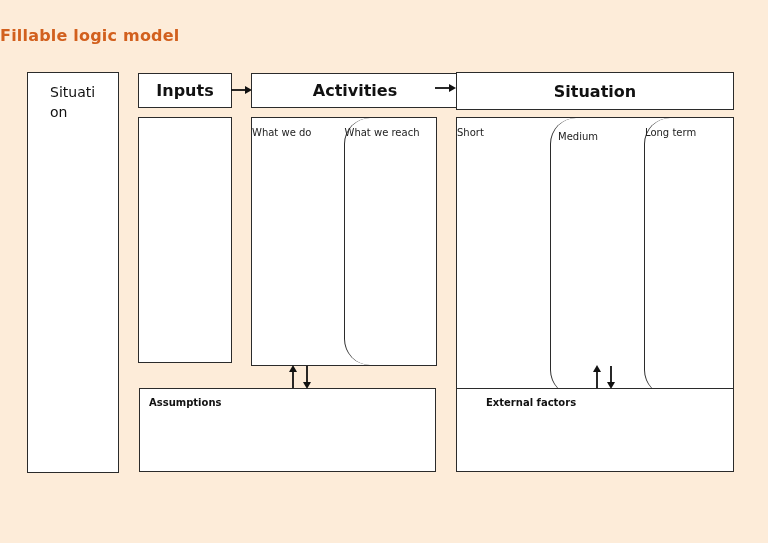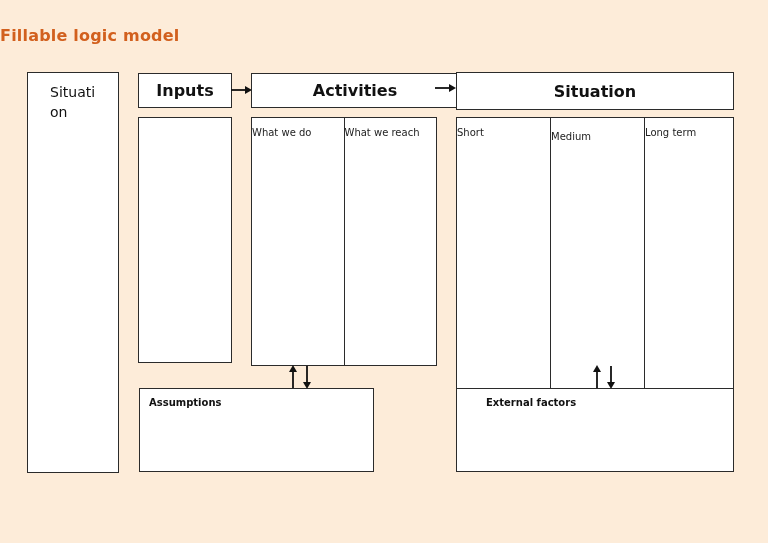--- a/index.html
+++ b/index.html
@@ -37,25 +37,25 @@
   .activities-hdr{left:251px;top:73px;width:208px;height:35px;}
   .outcomes-hdr{left:456px;top:72px;width:278px;height:38px;}
   .inputs-field{left:138px;top:117px;width:94px;height:246px;}
   .activities-cols{left:251px;top:117px;width:186px;height:249px;}
   .outcomes-cols{left:456px;top:117px;width:278px;height:280px;}
   .cols{display:flex;height:100%;}
   .cell{
     flex:1;text-align:left;padding-top:9px;
     font-size:10px;color:#222;box-sizing:border-box;
   }
-  .cell + .cell{border-left:1.5px solid var(--border,#2b2b2b);}
+  .cell + .cell{border-left:1.5px solid var(--border,#2b2b2b);border-radius:26px;}
   .cell.lower{padding-top:13px;}
   .cell-w93{flex:0 0 93px;}
-  .cell-w94{flex:0 0 94px;}
-  .assumptions{left:139px;top:388px;width:235px;height:84px;}
+  .cell-w94{flex:0 0 94px;padding-left:7px;}
+  .assumptions{left:139px;top:388px;width:297px;height:84px;}
   .external{left:456px;top:388px;width:278px;height:84px;padding-left:20px;}
   .corner-label{
     font-weight:bold;font-size:10px;color:#111;
     padding:8px 0 0 9px;
   }
   .arrow-svg{position:absolute;color:var(--arrow,#111111);}
   .arrow-r1{left:231px;top:84px;}
   .arrow-r2{left:435px;top:82px;}
   .arrow-v1{left:285px;top:365px;}
   .arrow-v2{left:589px;top:365px;}

